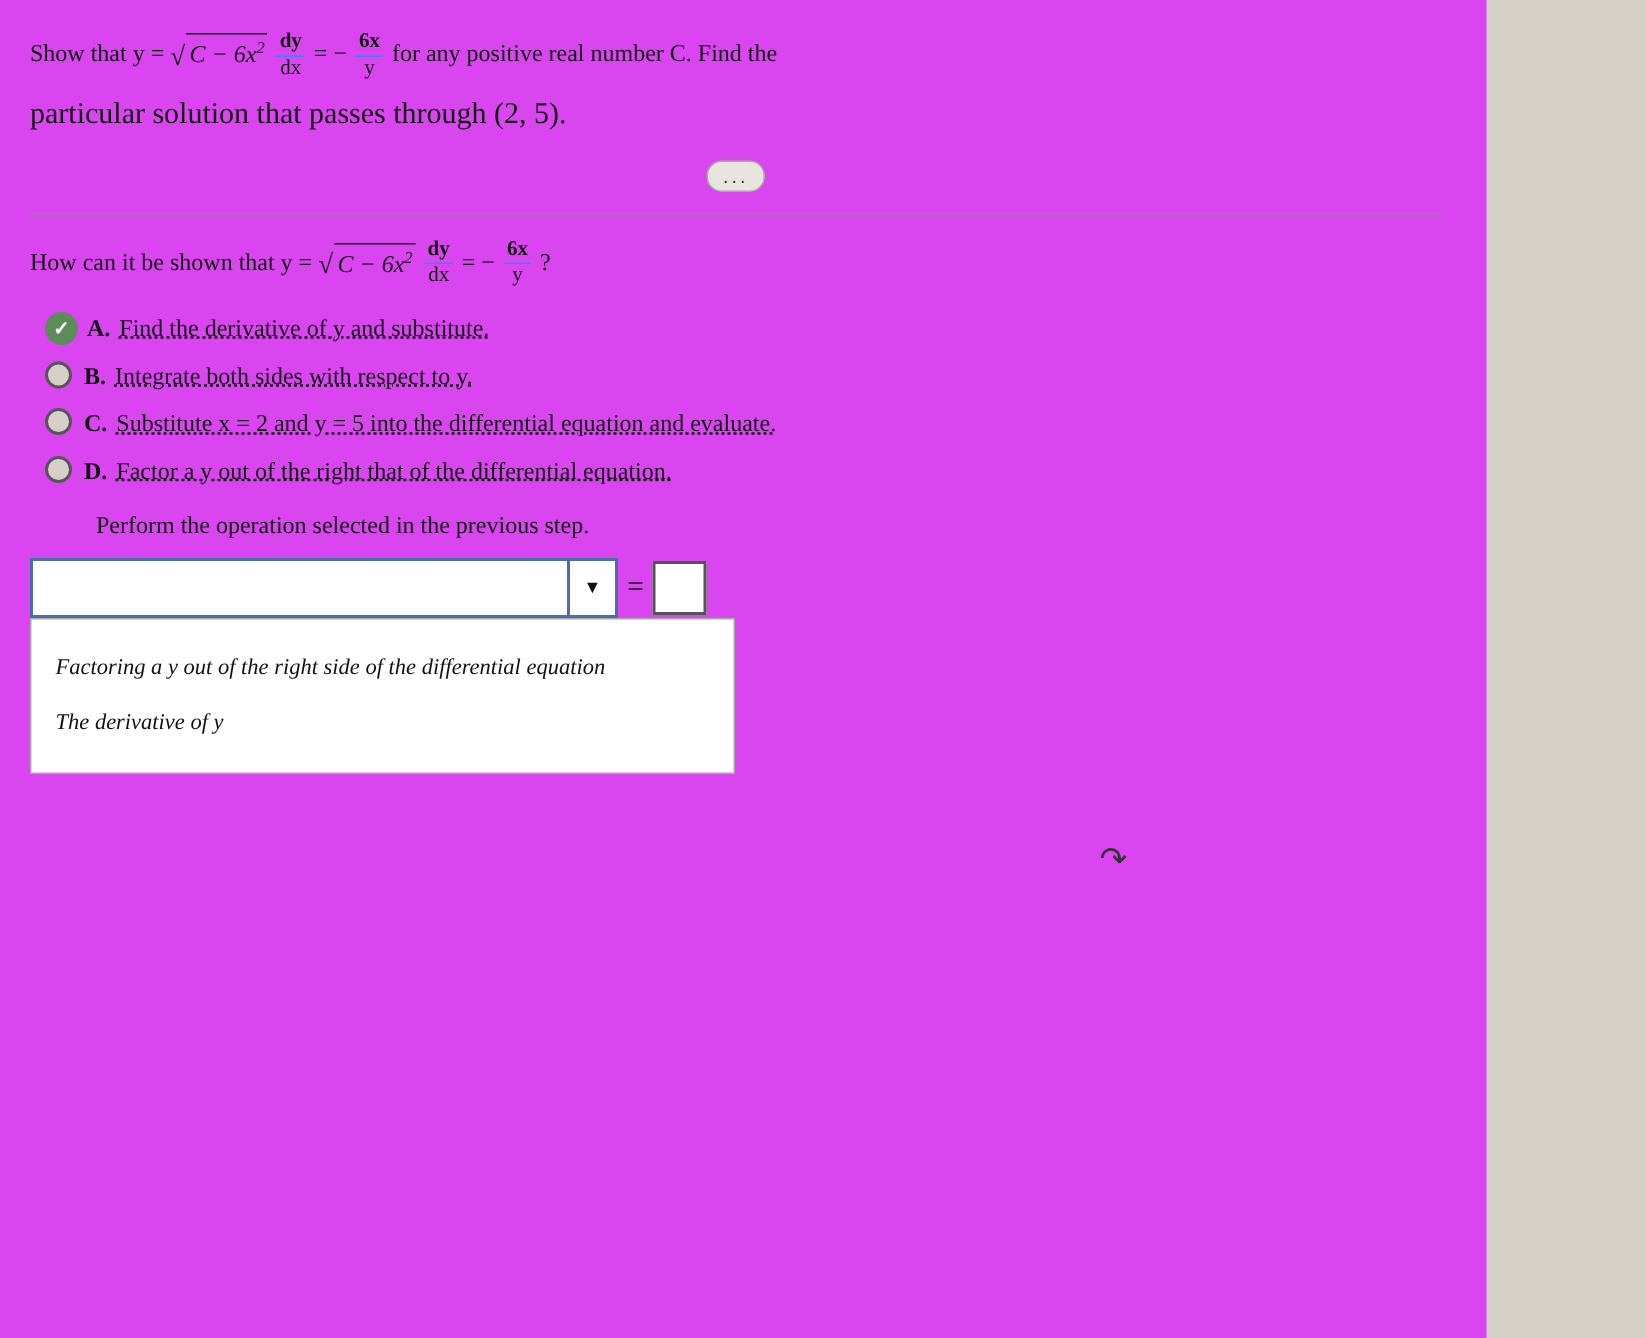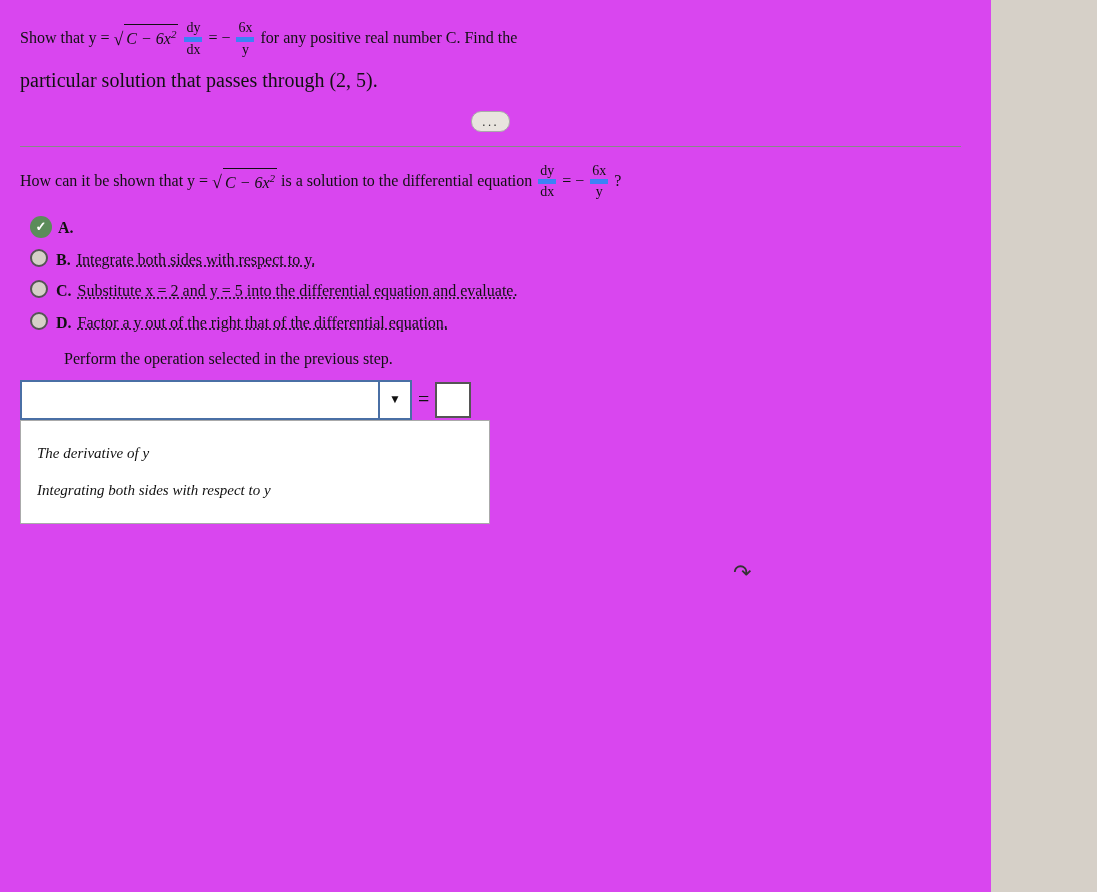--- a/index.html
+++ b/index.html
@@ -23,23 +23,24 @@
 
     .fraction {
       display: inline-flex;
       flex-direction: column;
       align-items: center;
       vertical-align: middle;
       margin: 0 2px;
       font-size: 14px;
     }
     .fraction .num {
-      border-bottom: 5px solid #3b82f6;
+      border-bottom: 1px solid #3b82f6;
       padding: 0 2px;
       line-height: 1.2;
+      font-weight: bold;
     }
     .fraction .den {
       padding: 0 2px;
       line-height: 1.2;
     }
 
     .sqrt-container {
       display: inline-flex;
       align-items: center;
       position: relative;
@@ -258,38 +259,38 @@
     <button class="ellipsis-btn">...</button>
   </div>
   <hr class="section-divider">
 
   <div class="question-section">
     <span>How can it be shown that y =</span>
     <span class="sqrt-container">
       <span class="sqrt-symbol">√</span>
       <span class="sqrt-content">C − 6x<span class="superscript">2</span></span>
     </span>
-    <span>is a solution to the differential equation</span>
     <span class="fraction">
       <span class="num">dy</span>
       <span class="den">dx</span>
     </span>
     <span> = −</span>
     <span class="fraction">
       <span class="num">6x</span>
       <span class="den">y</span>
     </span>
     <span>?</span>
   </div>
 
   <div class="options-list">
 
     <div class="option-item">
       <span class="check-icon"></span>
       <span class="option-label">A.</span>
+      <span class="option-text">Find the derivative of y and substitute.</span>
     </div>
 
     <div class="option-item">
       <span class="radio-circle"></span>
       <span class="option-label">B.</span>
       <span class="option-text">Integrate both sides with respect to y.</span>
     </div>
 
     <div class="option-item">
       <span class="radio-circle"></span>
@@ -309,19 +310,19 @@
   </div>
 
   <div class="input-row">
     <div class="input-box"></div>
     <div class="dropdown-btn">▼</div>
     <span class="equals-sign">=</span>
     <div class="small-input-box"></div>
   </div>
 
   <div class="dropdown-panel">
+    <div class="dropdown-option">Factoring a y out of the right side of the differential equation</div>
     <div class="dropdown-option">The derivative of y</div>
-    <div class="dropdown-option">Integrating both sides with respect to y</div>
   </div>
 
   <div class="cursor-icon">↶</div>
 
 </div>
 
 </body></html>

